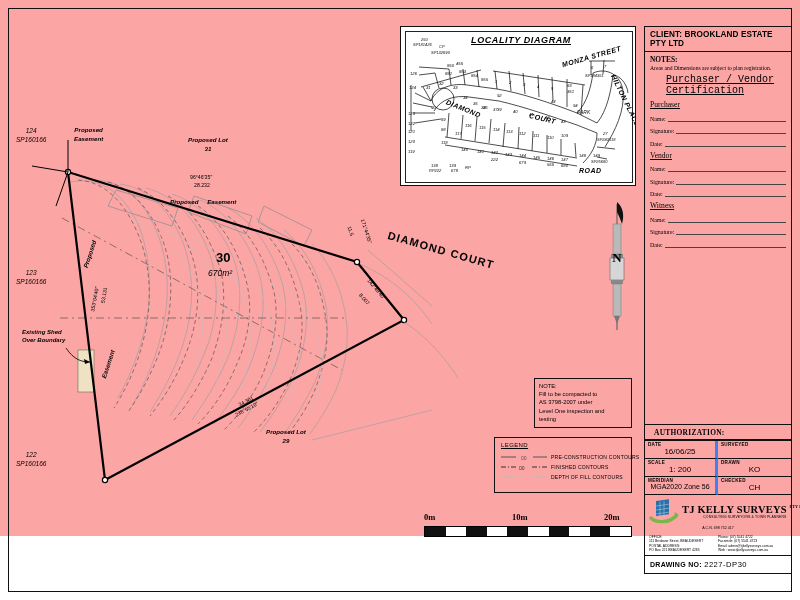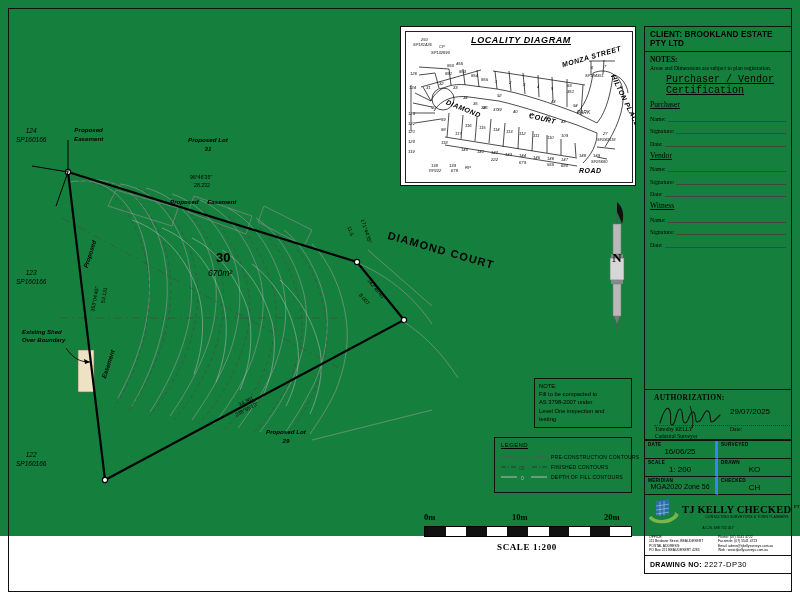--- a/index.html
+++ b/index.html
@@ -1,18 +1,18 @@
 <!DOCTYPE html>
 <html><head>
 <meta charset="utf-8">
 <style>
   html,body{margin:0;padding:0;background:#ffffff;}
   body{width:800px;height:600px;overflow:hidden;
        font-family:"Liberation Sans",sans-serif;color:#000;}
-  #sheet{position:relative;width:800px;height:536px;background:#15803d;}
+  #sheet{position:relative;width:800px;height:536px;background:#fca5a5;}
   .bdr{position:absolute;border:1px solid #000;box-sizing:border-box;}
 
   
   #frame{left:8px;top:8px;width:784px;height:584px;border:1px solid #111;}
 
   
   #locality{left:400px;top:26px;width:236px;height:160px;border:1px solid #111;
             background:#fff;overflow:hidden;}
   #loc-inner{position:absolute;left:4px;top:4px;width:226px;height:150px;border:1px solid #222;}
   #loc-title{position:absolute;left:60px;top:8px;width:120px;text-align:center;
@@ -527,21 +527,20 @@
       <div style="background:#fff;"></div>
       <div style="background:#111;"></div>
       <div style="background:#fff;"></div>
       <div style="background:#111;"></div>
       <div style="background:#fff;"></div>
       <div style="background:#111;"></div>
       <div style="background:#fff;"></div>
       <div style="background:#111;"></div>
       <div style="background:#fff;"></div>
     </div>
-    <div id="sc-lbl">SCALE   1:200</div>
   </div>
 
   <div class="bdr" id="tblock">
 
 
     <div class="tb-sec" id="client">CLIENT: BROOKLAND ESTATE PTY LTD</div>
 
     <div class="tb-sec" style="flex:1 1 auto;padding-bottom:4px;">
       <div class="notes-h">NOTES:</div>
       <div class="notes-b">Areas and Dimensions are subject to plan registration.</div>
@@ -586,35 +585,20 @@
         <span class="fl-line"></span>
       </div>
       <div class="fld">
         <span class="fl-lbl">Date:</span>
         <span class="fl-line"></span>
       </div>
     </div>
 
     <div class="tb-sec" id="authz">
       <div class="ah">AUTHORIZATION:</div>
-      <div id="sigrow">
-        <svg id="sigimg" viewBox="0 0 66 26">
-          <path d="M4 20 C 8 6, 12 2, 14 8 C 16 14, 13 22, 16 22 C 20 22, 20 6, 24 6
-                   C 28 6, 25 20, 29 20 C 33 20, 33 8, 37 9 C 41 10, 38 20, 42 19
-                   C 47 18, 48 6, 52 8 C 56 10, 52 22, 58 18 L 64 12" stroke="#111" fill="none" stroke-width="1.1" stroke-linecap="round"></path>
-          <path d="M34 3 C 36 10, 38 18, 36 25" stroke="#111" fill="none" stroke-width="1"></path>
-        </svg>
-        <div id="sigline"></div>
-        <div id="signame">
-          <span>Timothy KELLY</span><br>
-          <span>Cadastral Surveyor</span>
-        </div>
-        <div id="sigdate">29/07/2025</div>
-        <div id="sigdatelbl">Date:</div>
-      </div>
     </div>
 
     <div id="dgrid">
       <div class="dcell">
         <div class="dlbl">DATE</div>
         <div class="dval">16/06/25</div>
       </div>
       <div class="dcell">
         <div class="dlbl">SURVEYED</div>
         <div class="dval"></div>
@@ -646,21 +630,21 @@
           <g stroke="#bcd9ef" stroke-width="0.5">
             <line x1="7" y1="7" x2="20" y2="5.2"></line>
             <line x1="7" y1="11" x2="20" y2="9.2"></line>
             <line x1="7" y1="15" x2="20" y2="13.2"></line>
             <line x1="11" y1="2.6" x2="11" y2="17"></line>
             <line x1="15" y1="2" x2="15" y2="16.4"></line>
           </g>
         </svg>
         <div id="logo-txt">
           <div id="logo-name">
-            <span>TJ KELLY CHECKED</span>
+            <span>TJ KELLY SURVEYS</span>
             <span style="font-size:4px;line-height:5px;display:inline-block;vertical-align:top;">PTY LTD</span>
           </div>
           <div id="logo-tag">CONSULTING SURVEYORS &amp; TOWN PLANNERS</div>
         </div>
       </div>
       <div id="logo-acn">A.C.N. 698 752 417</div>
       <div id="contact">
         <div class="cl">
           <div>OFFICE:</div>
           <div>111 Brisbane Street, BEAUDESERT</div>

